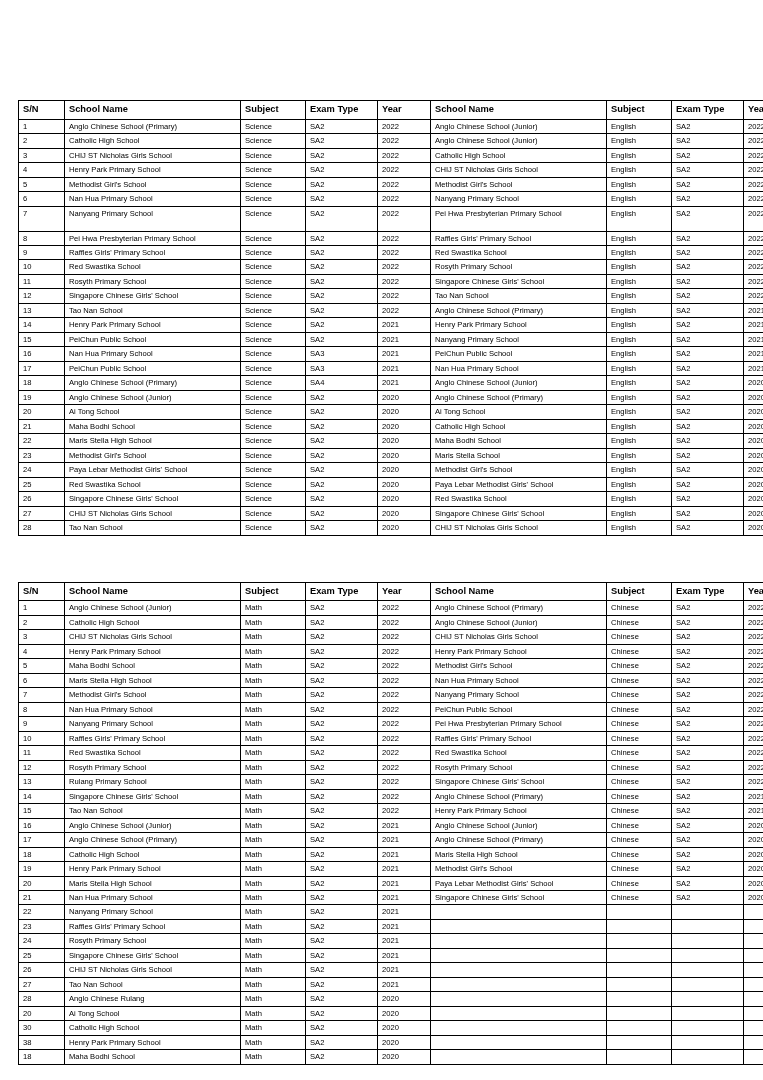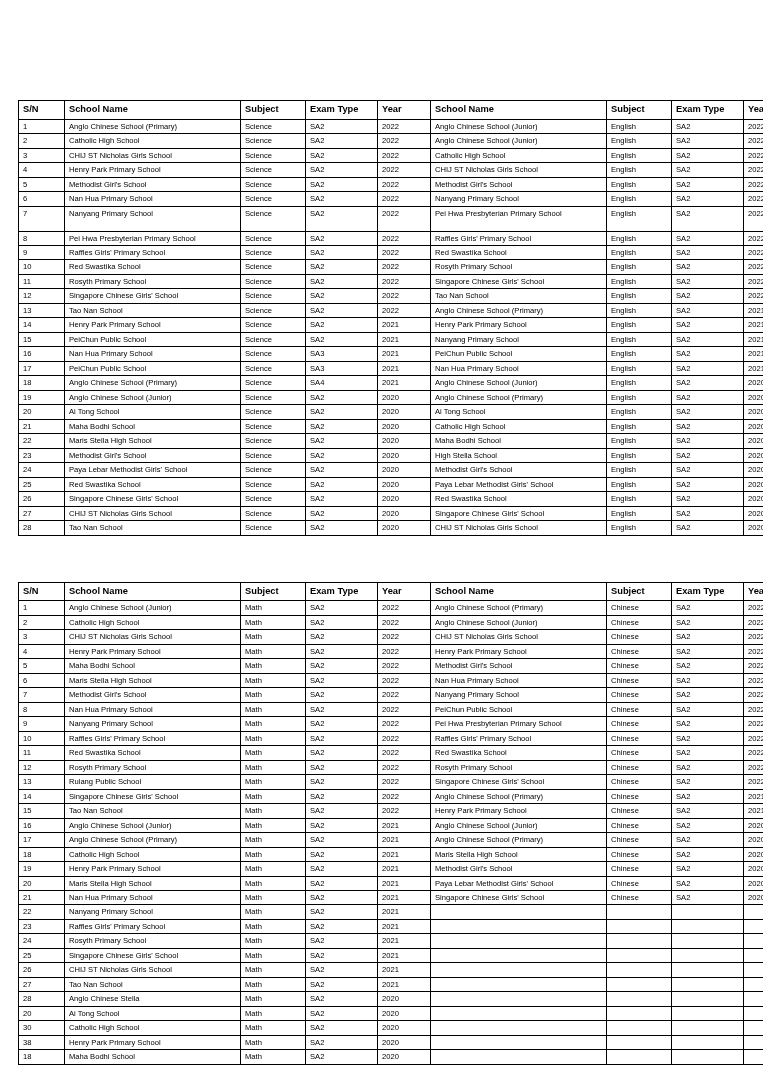--- a/index.html
+++ b/index.html
@@ -315,21 +315,21 @@
             <td class="subject">English</td>
             <td class="exam">SA2</td>
             <td class="year">2020</td>
           </tr>
           <tr>
             <td class="sn">23</td>
             <td class="school">Methodist Girl's School</td>
             <td class="subject">Science</td>
             <td class="exam">SA2</td>
             <td class="year">2020</td>
-            <td class="school">High Stella School</td>
+            <td class="school">Maris Stella School</td>
             <td class="subject">English</td>
             <td class="exam">SA2</td>
             <td class="year">2020</td>
           </tr>
           <tr>
             <td class="sn">24</td>
             <td class="school">Paya Lebar Methodist Girls' School</td>
             <td class="subject">Science</td>
             <td class="exam">SA2</td>
             <td class="year">2020</td>
@@ -531,21 +531,21 @@
             <td class="subject">Math</td>
             <td class="exam">SA2</td>
             <td class="year">2022</td>
             <td class="school">Rosyth Primary School</td>
             <td class="subject">Chinese</td>
             <td class="exam">SA2</td>
             <td class="year">2022</td>
           </tr>
           <tr>
             <td class="sn">13</td>
-            <td class="school">Rulang Public School</td>
+            <td class="school">Rulang Primary School</td>
             <td class="subject">Math</td>
             <td class="exam">SA2</td>
             <td class="year">2022</td>
             <td class="school">Singapore Chinese Girls' School</td>
             <td class="subject">Chinese</td>
             <td class="exam">SA2</td>
             <td class="year">2022</td>
           </tr>
           <tr>
             <td class="sn">14</td>
@@ -696,21 +696,21 @@
             <td class="subject">Math</td>
             <td class="exam">SA2</td>
             <td class="year">2021</td>
             <td class="school"></td>
             <td class="subject"></td>
             <td class="exam"></td>
             <td class="year"></td>
           </tr>
           <tr>
             <td class="sn">28</td>
-            <td class="school">Anglo Chinese Stella</td>
+            <td class="school">Anglo Chinese Rulang</td>
             <td class="subject">Math</td>
             <td class="exam">SA2</td>
             <td class="year">2020</td>
             <td class="school"></td>
             <td class="subject"></td>
             <td class="exam"></td>
             <td class="year"></td>
           </tr>
           <tr>
             <td class="sn">20</td>

